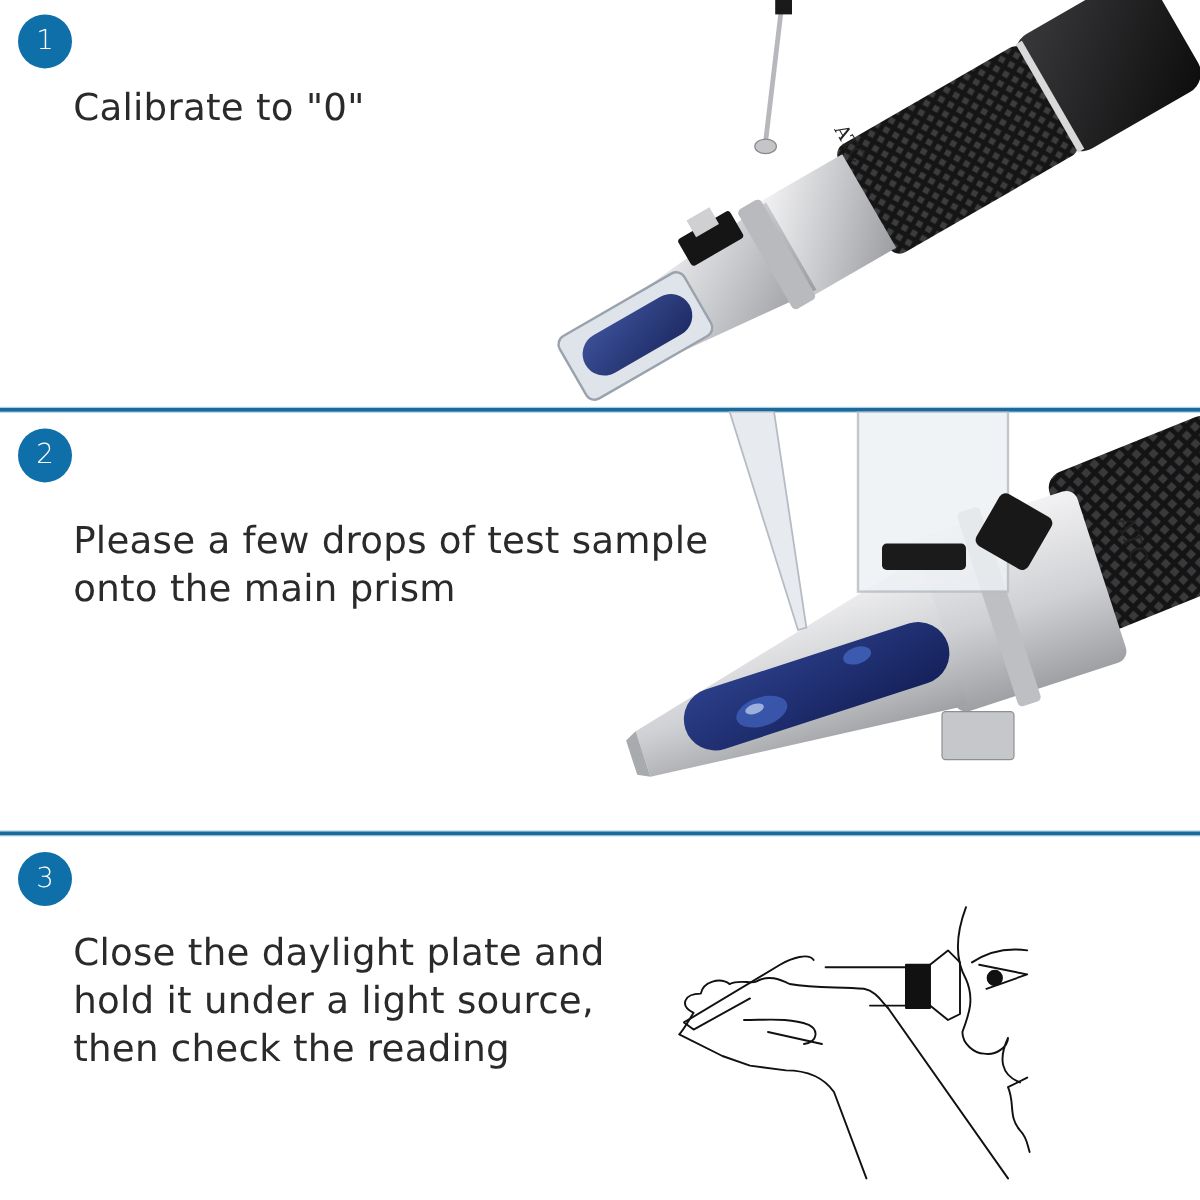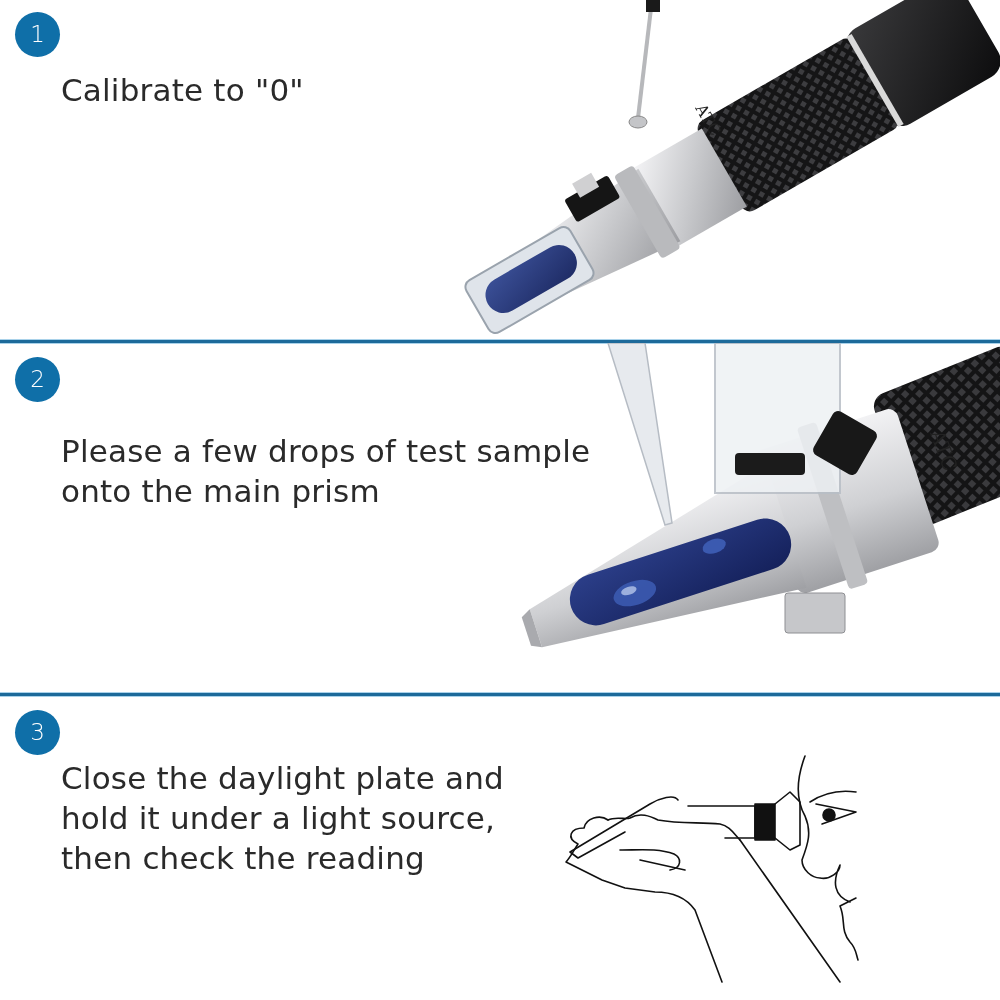--- a/index.html
+++ b/index.html
@@ -120,21 +120,21 @@
 
       <polygon points="108,0 145,0 172,180 165,182" fill="#e7eaee" stroke="#b6bcc4" stroke-width="1.5"></polygon>
     </svg>
   </div>
 </section>
 
 <div class="divider" style="top:693px;"></div>
 
 <section class="step" style="top:696px;height:304px;">
   <div class="badge" style="top:14px;">3</div>
-  <div class="caption" style="top:62px;">Close the daylight plate and
+  <div class="caption" style="top:78px;">Close the daylight plate and
 hold it under a light source,
 then check the reading</div>
 
   <div class="illus" style="left:550px;top:24px;width:320px;height:280px;">
     <svg width="320" height="280" viewBox="0 0 320 280" fill="none" stroke="#111" stroke-width="1.6" stroke-linecap="round" stroke-linejoin="round">
 
       <path d="M255,36 C246,60 246,80 255,96 C262,112 258,124 252,140 C252,150 262,158 270,158 C280,160 290,152 290,145 M290,145 C282,162 284,176 300,182 M306,178 L290,186 C296,200 290,210 300,222 C306,228 306,234 308,240"></path>
 
       <path d="M260,82 C275,72 292,70 306,72"></path>
 

